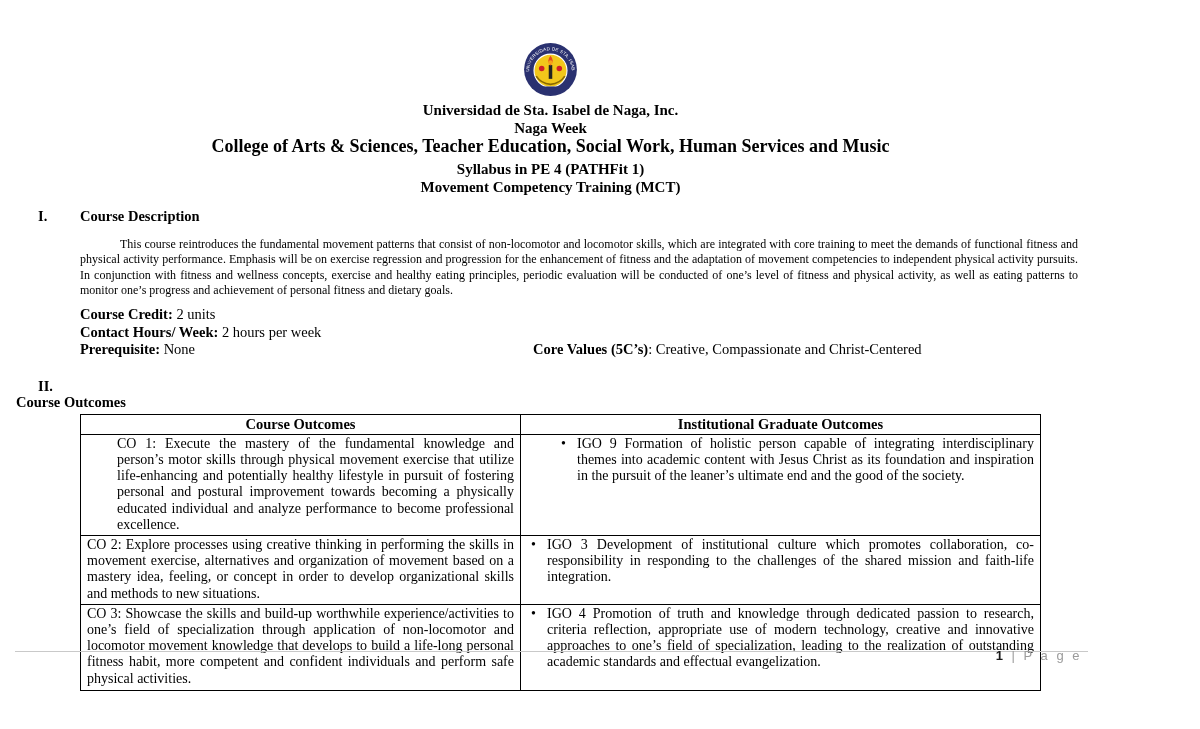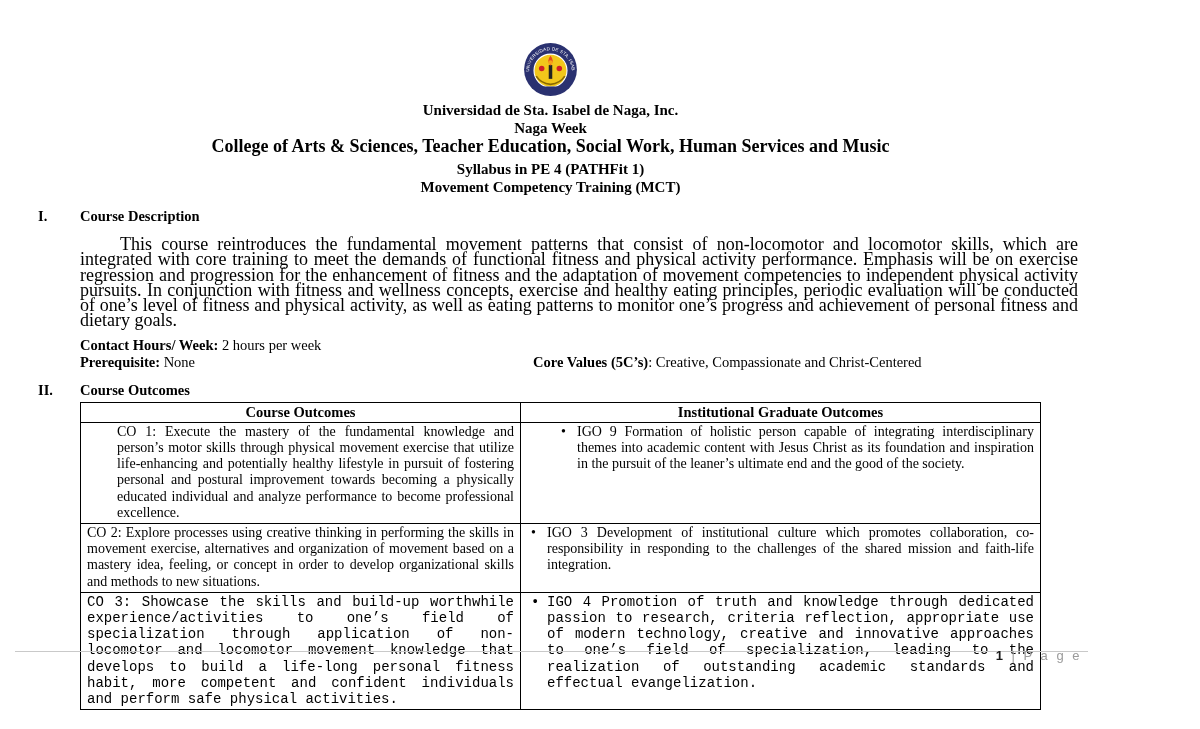--- a/index.html
+++ b/index.html
@@ -17,27 +17,27 @@
   .doc-header{text-align:center;padding-top:42px;}
   .logo-wrap{display:inline-block;height:55px;margin-bottom:1px;}
   .h-line{font-weight:bold;font-size:15px;line-height:18px;}
   .h-college{font-size:18px;}
   .h-gap{height:5px;}
   .h-sem{font-weight:normal;font-size:14px;}
 
   
   .sec{display:flex;font-weight:bold;font-size:14.5px;line-height:16px;}
   .sec-1{margin-top:12px;}
-  .sec-2{margin-top:10px;}
+  .sec-2{margin-top:19px;flex-direction:column;}
   .sec .numeral{margin-left:22px;width:42px;flex:none;}
 
   
   .desc{
     margin:13px 7px 0 64px;
-    font-size:18px;line-height:15.3px;
+    font-size:12px;line-height:15.3px;
     text-align:justify;text-indent:40px;
   }
 
   
   .info{margin:8px 0 0 64px;font-size:14.5px;line-height:17.5px;}
   .info b{font-weight:bold;}
   .info-line{white-space:nowrap;}
   .prereq-line{position:relative;}
   .core-values{position:absolute;left:453px;top:0;}
 
@@ -56,21 +56,21 @@
   }
   table.outcomes td{
     border:1.5px solid #000;
     vertical-align:top;
     font-size:14px;line-height:16.2px;
     padding:1px 6px 2px 6px;
     text-align:justify;
   }
   tr.r1 td{height:78px;padding-left:36px;}
   tr.r2 td{height:61px;}
-  tr.r3 td{height:82px;font-family:Liberation Mono, monospace;}
+  tr.r3 td{height:82px;}
   .igo-flex{display:flex;}
   .igo-bullet{flex:none;width:16px;padding-left:4px;text-align:left;}
   .igo-text{flex:1;text-align:justify;}
 
   
   .footer-line{position:absolute;left:15px;top:651px;width:1073px;height:1px;background:#c9c9c9;}
   .footer-text{
     position:absolute;top:648px;right:118px;
     font-family:"Liberation Sans","DejaVu Sans",sans-serif;
     font-size:13px;letter-spacing:2.5px;color:#9b9b9b;
@@ -113,20 +113,21 @@
     </header>
 
     <div class="sec sec-1">
       <span class="numeral">I.</span>
       <span>Course Description</span>
     </div>
 
     <p class="desc">This course reintroduces the fundamental movement patterns that consist of non-locomotor and locomotor skills, which are integrated with core training to meet the demands of functional fitness and physical activity performance. Emphasis will be on exercise regression and progression for the enhancement of fitness and the adaptation of movement competencies to independent physical activity pursuits. In conjunction with fitness and wellness concepts, exercise and healthy eating principles, periodic evaluation will be conducted of one’s level of fitness and physical activity, as well as eating patterns to monitor one’s progress and achievement of personal fitness and dietary goals.</p>
 
     <div class="info">
+      <div class="info-line"><b>Course Credit:</b><span> 2 units</span></div>
       <div class="info-line"><b>Contact Hours/ Week:</b><span> 2 hours per week</span></div>
       <div class="info-line prereq-line">
         <b>Prerequisite:</b><span> None</span>
         <span class="core-values"><b>Core Values (5C’s)</b><span>: Creative, Compassionate and Christ-Centered</span></span>
       </div>
     </div>
 
     <div class="sec sec-2">
       <span class="numeral">II.</span>
       <span>Course Outcomes</span>

